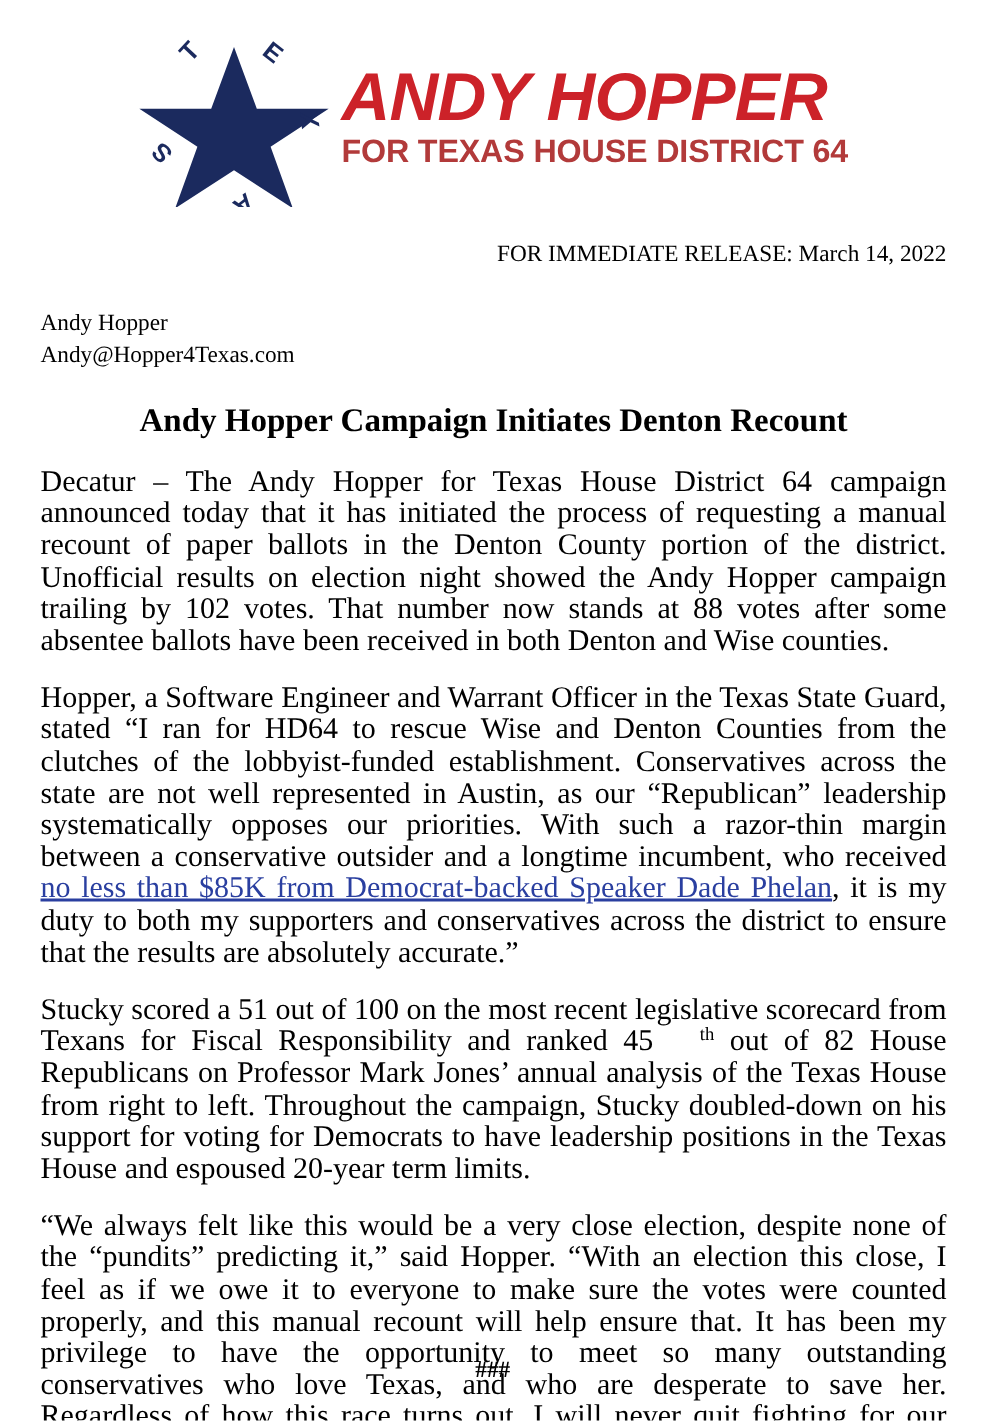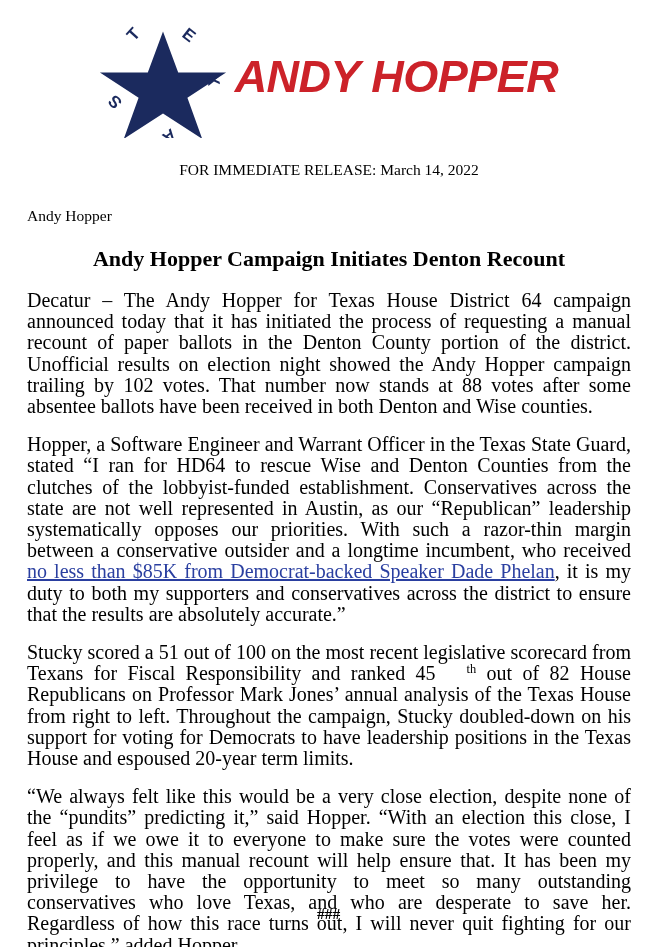--- a/index.html
+++ b/index.html
@@ -82,21 +82,21 @@
 
   
   .body-area {
     position: absolute;
     left: 27px;
     top: 160px;
     width: 604px;
   }
 
   .release-line {
-    text-align: center;
+    text-align: right;
     font-size: 15.5px;
     line-height: 19px;
     margin: 0 0 26px 0;
   }
 
   .contact-block {
     font-size: 15.5px;
     line-height: 21px;
     margin: 0 0 22px 0;
   }
@@ -160,31 +160,33 @@
             <text x="82" y="16" transform="rotate(38 82 16)">E</text>
             <text x="108" y="55" transform="rotate(83 108 55)">X</text>
             <text x="72" y="108" transform="rotate(143 72 108)">A</text>
             <text x="24" y="82" transform="rotate(226 24 82)">S</text>
           </g>
         </svg>
       </div>
 
       <div class="wordmark">
         <div class="wordmark-main">ANDY HOPPER</div>
+        <div class="wordmark-sub">FOR TEXAS HOUSE DISTRICT 64</div>
       </div>
 
     </div>
   </div>
 
   <div class="body-area">
 
     <div class="release-line">FOR IMMEDIATE RELEASE: March 14, 2022</div>
 
     <div class="contact-block">
       <div>Andy Hopper</div>
+      <div>Andy@Hopper4Texas.com</div>
     </div>
 
     <div class="headline">Andy Hopper Campaign Initiates Denton Recount</div>
 
     <p class="para">Decatur – The Andy Hopper for Texas House District 64 campaign announced today that it has initiated the process of requesting a manual recount of paper ballots in the Denton County portion of the district. Unofficial results on election night showed the Andy Hopper campaign trailing by 102 votes. That number now stands at 88 votes after some absentee ballots have been received in both Denton and Wise counties.</p>
 
     <p class="para"><span>Hopper, a Software Engineer and Warrant Officer in the Texas State Guard, stated  “I ran for HD64 to rescue Wise and Denton Counties from the clutches of the lobbyist-funded establishment. Conservatives across the state are not well represented in Austin, as our “Republican” leadership systematically opposes our priorities. With such a razor-thin margin between a conservative outsider and a longtime incumbent, who received </span><a class="doclink" href="#">no less than $85K from Democrat-backed Speaker Dade Phelan</a><span>, it is my duty to both my supporters and conservatives across the district to ensure that the results are absolutely accurate.”</span></p>
 
     <p class="para"><span>Stucky scored a 51 out of 100 on the most recent legislative scorecard from Texans for Fiscal Responsibility and ranked 45</span><sup>th</sup><span> out of 82 House Republicans on Professor Mark Jones’ annual analysis of the Texas House from right to left. Throughout the campaign, Stucky doubled-down on his support for voting for Democrats to have leadership positions in the Texas House and espoused 20-year term limits.</span></p>
 

